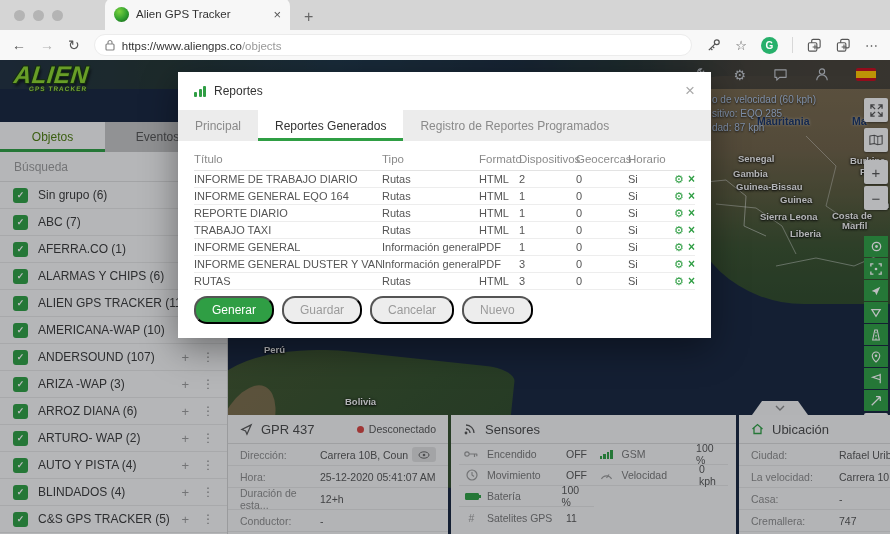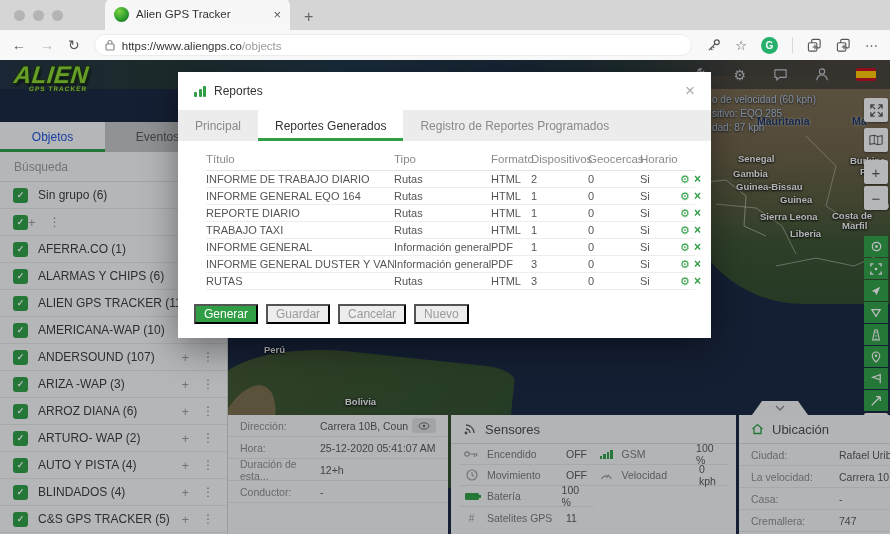--- a/index.html
+++ b/index.html
@@ -70,21 +70,21 @@
   .collapse-tab { position:absolute; left:752px; top:341px; width:56px; height:14px; z-index:2;
     background:#f0f0f0; clip-path:polygon(10px 0, 46px 0, 56px 14px, 0 14px);
     display:flex; align-items:center; justify-content:center; }
 
   
   .sidebar { position:absolute; left:0; top:62px; bottom:0; width:228px; background:#f4f4f4; z-index:2;
              border-right:1px solid #cfcfcf; display:flex; flex-direction:column; }
   .sb-tabs { height:30px; display:flex; background:#cccccc; flex:none; }
   .sb-tab { width:105px; display:flex; align-items:center; justify-content:center; font-size:12px; color:#555;
             background:#c3c3c3; }
-  .sb-tab.active { background:#f4f4f4; color:#1d4ed8; box-shadow:inset 0 -3px 0 #2f9e44; }
+  .sb-tab.active { background:#f4f4f4; color:#4d7c0f; box-shadow:inset 0 -3px 0 #2f9e44; }
   .sb-tab.stub { flex:1; justify-content:flex-start; padding-left:8px; }
   .sb-search { height:30px; flex:none; border-bottom:1px solid #dcdcdc; display:flex; align-items:center; padding:0 14px; }
   .sb-search input { border:none; outline:none; background:transparent; font-size:12px; color:#444; width:100%;
                      font-family:"Liberation Sans",sans-serif; }
   .sb-search input::placeholder { color:#9a9a9a; }
   .g-item { height:27px; display:flex; align-items:center; padding:0 13px; border-bottom:1px solid #e2e2e2; }
   .cb { width:15px; height:15px; border-radius:3px; background:#2f9e44; color:#fff; flex:none;
         display:flex; align-items:center; justify-content:center; font-size:9px; font-weight:bold; }
   .g-label { flex:1; margin-left:10px; font-size:12px; color:#3a3a3a; white-space:nowrap; overflow:hidden; }
   .g-plus { color:#9a9a9a; font-size:13px; margin-right:13px; }
@@ -123,34 +123,34 @@
            box-shadow:0 10px 34px rgba(0,0,0,.4); display:flex; flex-direction:column; }
   .mo-head { height:38px; flex:none; display:flex; align-items:center; padding:0 16px; }
   .chart-ico { display:flex; align-items:flex-end; gap:1.5px; margin-right:8px; }
   .chart-ico i { width:3px; background:#2f9e44; display:block; border-radius:1px; }
   .mo-title { font-size:12px; color:#333; }
   .mo-close { margin-left:auto; font-size:17px; color:#a9a9a9; }
   .mo-tabs { height:31px; flex:none; background:#ececec; display:flex; }
   .mo-tab { padding:12px 17px; display:flex; align-items:center; font-size:12px; color:#8a8a8a; }
   .mo-tab.active { background:#fff; color:#333; box-shadow:inset 0 -3px 0 #2f9e44; }
   .mo-table { margin:6px 16px 0; }
-  .thead, .trow { display:flex; align-items:center; white-space:nowrap;margin-left:12px; }
+  .thead, .trow { display:flex; align-items:center; white-space:nowrap; }
   .thead { height:24px; color:#8a8a8a; font-size:11.5px; border-bottom:1px solid #e3e3e3; }
   .trow { height:17px; color:#555; font-size:11px; border-bottom:1px solid #ededed; }
   .c-tit { width:188px; flex:none; overflow:hidden; }
   .c-tipo { width:97px; flex:none; }
   .c-fmt { width:40px; flex:none; }
   .c-disp { width:57px; flex:none; }
   .c-geo { width:52px; flex:none; }
   .c-hor { width:40px; flex:none; }
   .c-act { flex:1; display:flex; justify-content:flex-end; gap:4px; align-items:center; }
   .act-gear { color:#2f9e44; font-size:11px; }
   .act-x { color:#2f9e44; font-size:12px; font-weight:bold; }
   .mo-foot { margin-top:auto; padding:0 16px 14px; display:flex; gap:8px; }
-  .btn { height:20px; padding:0 8px; font-size:12px; border-radius:1px; display:flex; align-items:center;
+  .btn { height:28px; padding:0 16px; font-size:12px; border-radius:13px; display:flex; align-items:center;
          font-family:"Liberation Sans",sans-serif; }
   .btn-primary { background:#2f9e44; color:#fff; }
   .btn-flat { background:#ededed; color:#9a9a9a; }
 </style>
 </head>
 <body>
 
 <div class="tabstrip">
   <div class="traffic">
     <span class="tl-dot"></span>
@@ -348,20 +348,21 @@
           <span>✓</span>
         </span>
         <span class="g-label">Sin grupo (6)</span>
         <span class="g-plus">+</span>
         <span class="g-dots">⋮</span>
       </div>
     <div class="g-item">
         <span class="cb">
           <span>✓</span>
         </span>
+        <span class="g-label">ABC (7)</span>
         <span class="g-plus">+</span>
         <span class="g-dots">⋮</span>
       </div>
     <div class="g-item">
         <span class="cb">
           <span>✓</span>
         </span>
         <span class="g-label">AFERRA.CO (1)</span>
         <span class="g-plus">+</span>
         <span class="g-dots">⋮</span>
@@ -443,20 +444,30 @@
           <span>✓</span>
         </span>
         <span class="g-label">C&amp;S GPS TRACKER (5)</span>
         <span class="g-plus">+</span>
         <span class="g-dots">⋮</span>
       </div>
   </div>
 
   <div class="panels">
     <div class="panel p-dev">
+      <div class="p-head">
+        <svg width="13" height="13" viewBox="0 0 14 14">
+            <path d="M12 2 L2 7 l4 1.5 L7.5 12 z" fill="none" stroke="#555" stroke-width="1.3"></path>
+          </svg>
+        <span>GPR 437</span>
+        <span class="p-status">
+            <span class="red-dot"></span>
+            <span>Desconectado</span>
+          </span>
+      </div>
       <div class="krow">
           <span class="k-label">Dirección:</span>
           <span class="k-value">Carrera 10B, Country S...</span>
           <span class="eye-btn">
             <svg width="12" height="8" viewBox="0 0 12 8">
               <ellipse cx="6" cy="4" rx="5" ry="3.2" fill="none" stroke="#666" stroke-width="1"></ellipse>
               <circle cx="6" cy="4" r="1.3" fill="#666"></circle>
             </svg>
           </span>
         </div>

